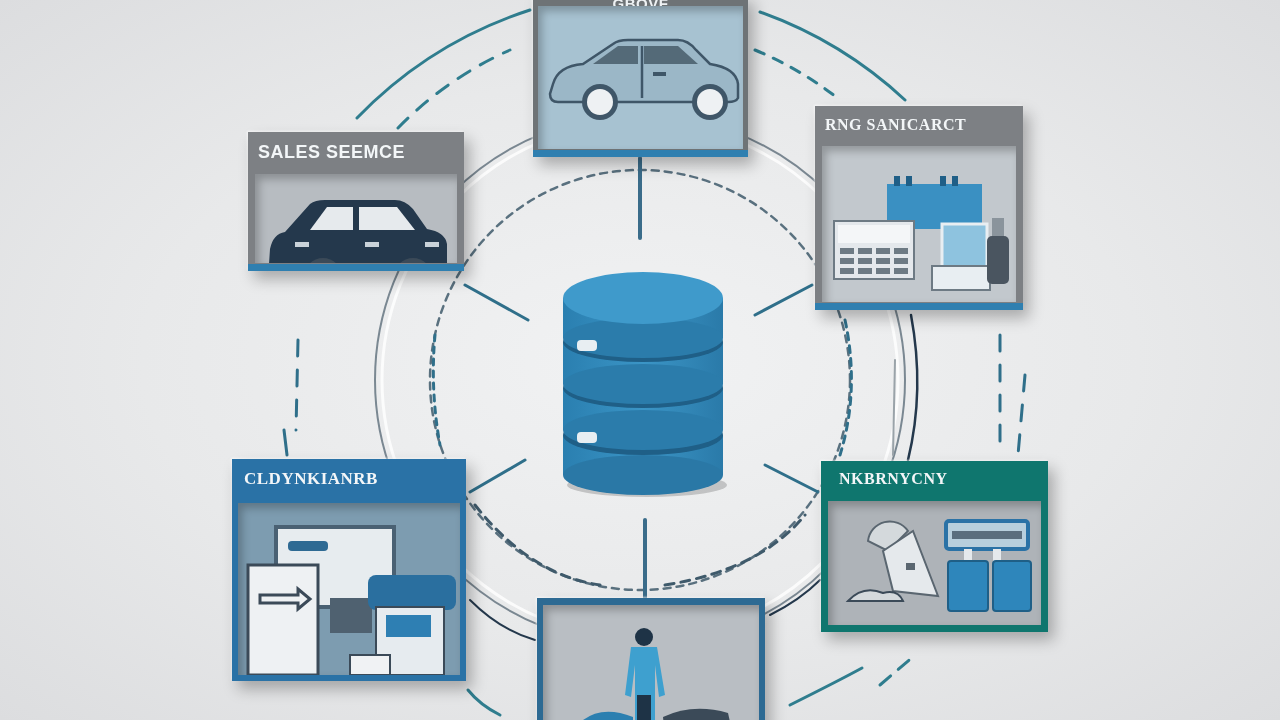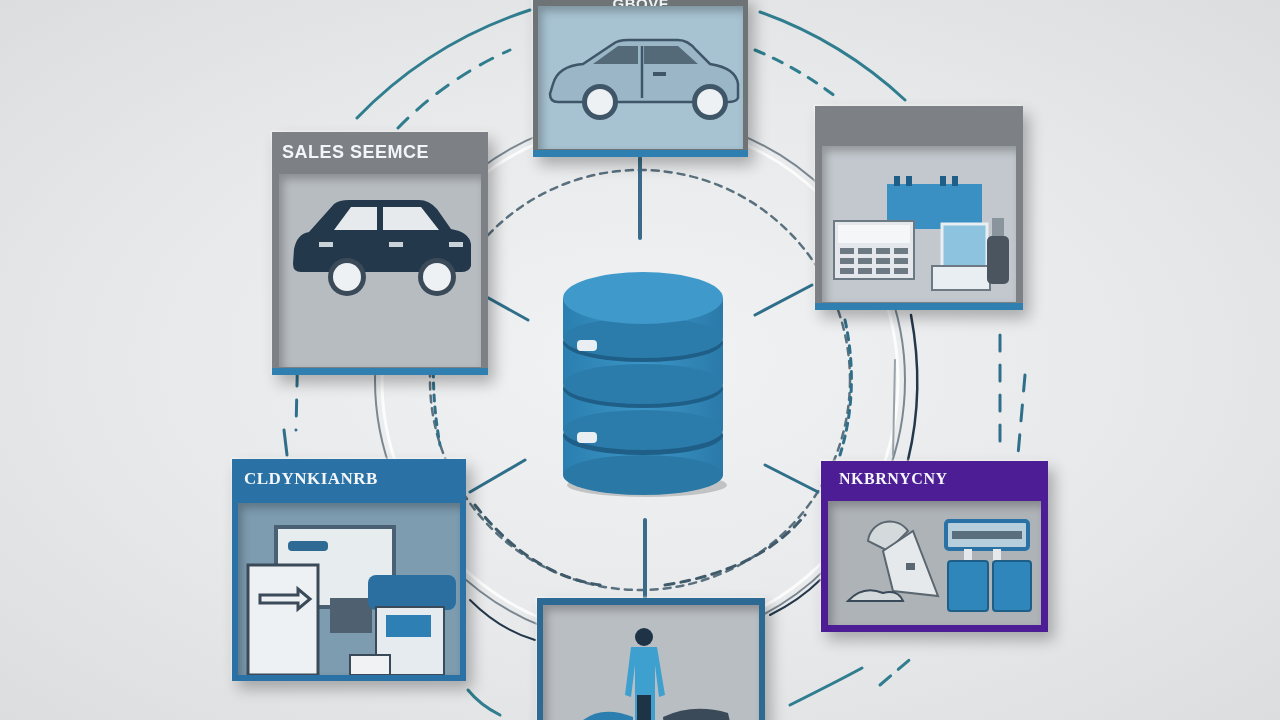--- a/index.html
+++ b/index.html
@@ -96,40 +96,41 @@
       <rect x="115" y="66" width="13" height="4" fill="#3f5668"></rect>
       <circle cx="62" cy="96" r="18" fill="#3f5668"></circle>
         <circle cx="62" cy="96" r="13" fill="#eef1f3"></circle>
       <circle cx="172" cy="96" r="18" fill="#3f5668"></circle>
         <circle cx="172" cy="96" r="13" fill="#eef1f3"></circle>
     </svg>
   </div>
   <div class="stripe" style="background:#2f7fb0;"></div>
 </div>
 
-<div class="panel" style="left:248px;top:132px;width:216px;height:243px;background:#7d8084;margin-left:24px;">
+<div class="panel" style="left:248px;top:132px;width:216px;height:139px;background:#7d8084;">
   <div class="header" style="height:40px;padding:10px 0 0 10px;font-size:18px;">SALES SEEMCE</div>
   <div class="body" style="left:7px;top:42px;right:7px;bottom:8px;background:#b7bcc1;">
     <svg width="202" height="138" viewBox="0 0 202 138">
       <path d="M15 75 Q18 60 30 58 L55 30 Q60 26 70 26 L140 26 Q150 26 158 35 L172 55 Q190 58 192 70 L192 92 Q190 98 182 98 L22 98 Q14 98 14 90 Z" fill="#24384c"></path>
       <path d="M55 56 L72 33 L98 33 L98 56 Z" fill="#e6eaed"></path>
       <path d="M104 33 L142 33 L160 56 L104 56 Z" fill="#e6eaed"></path>
       <rect x="40" y="68" width="14" height="5" fill="#c9d2d9"></rect>
       <rect x="110" y="68" width="14" height="5" fill="#c9d2d9"></rect>
       <rect x="170" y="68" width="14" height="5" fill="#c9d2d9"></rect>
       <circle cx="68" cy="103" r="19" fill="#3b4a58"></circle>
         <circle cx="68" cy="103" r="14" fill="#eef1f3"></circle>
       <circle cx="158" cy="103" r="19" fill="#3b4a58"></circle>
         <circle cx="158" cy="103" r="14" fill="#eef1f3"></circle>
     </svg>
   </div>
   <div class="stripe" style="background:#2f7fb0;"></div>
 </div>
 
 <div class="panel" style="left:815px;top:106px;width:208px;height:204px;background:#7d8084;">
+  <div class="header" style="height:38px;padding:10px 0 0 10px;font-size:16px;font-family:'Liberation Serif',serif;">RNG SANICARCT</div>
   <div class="body" style="left:7px;top:40px;right:7px;bottom:8px;background:#c2c8cd;">
     <svg width="194" height="156" viewBox="0 0 194 156">
       <rect x="65" y="38" width="50" height="45" fill="#3a90c2"></rect>
       <rect x="110" y="38" width="50" height="45" fill="#3a90c2"></rect>
       <rect x="72" y="30" width="6" height="10" fill="#1f5f87"></rect>
         <rect x="84" y="30" width="6" height="10" fill="#1f5f87"></rect>
       <rect x="118" y="30" width="6" height="10" fill="#1f5f87"></rect>
         <rect x="130" y="30" width="6" height="10" fill="#1f5f87"></rect>
       <rect x="12" y="75" width="80" height="58" fill="#e4e8ec" stroke="#6d7a84" stroke-width="2"></rect>
       <rect x="16" y="79" width="72" height="18" fill="#f4f6f8"></rect>
@@ -166,21 +167,21 @@
       <path d="M22 92 L60 92 L60 86 L72 96 L60 106 L60 100 L22 100 Z" fill="#eef1f3" stroke="#3b4a58" stroke-width="3"></path>
       <rect x="92" y="95" width="42" height="35" fill="#4f6170"></rect>
       <rect x="130" y="72" width="88" height="35" rx="8" fill="#2a6f9f"></rect>
       <rect x="138" y="104" width="68" height="68" fill="#e6ebef" stroke="#3b4a58" stroke-width="2"></rect>
       <rect x="148" y="112" width="45" height="22" fill="#2e7fb3"></rect>
       <rect x="112" y="152" width="40" height="20" fill="#f0f2f4" stroke="#3b4a58" stroke-width="2"></rect>
     </svg>
   </div>
 </div>
 
-<div class="panel" style="left:821px;top:461px;width:227px;height:171px;background:#4c1d95;">
+<div class="panel" style="left:821px;top:461px;width:227px;height:171px;background:#0f766e;">
   <div class="header" style="height:38px;padding:9px 0 0 18px;font-size:16px;font-family:'Liberation Serif',serif;">NKBRNYCNY</div>
   <div class="body" style="left:7px;top:40px;right:7px;bottom:7px;background:#aeb3b8;">
     <svg width="213" height="124" viewBox="0 0 213 124">
       <path d="M40 40 A 22 22 0 0 1 80 30 L60 50 Z" fill="#d4d9dc" stroke="#5a6670" stroke-width="2"></path>
       <path d="M55 50 L85 30 L110 95 L65 90 Z" fill="#e5e9ec" stroke="#5a6670" stroke-width="2"></path>
       <rect x="78" y="62" width="9" height="7" fill="#5a6670"></rect>
       <path d="M20 100 Q35 84 55 92 Q70 88 75 100 Z" fill="#d4d9dc" stroke="#3b4a58" stroke-width="2"></path>
       <rect x="118" y="20" width="82" height="28" rx="3" fill="#b7cfdd" stroke="#2a72a6" stroke-width="4"></rect>
       <rect x="124" y="30" width="70" height="8" fill="#5a6e7e"></rect>
       <rect x="136" y="48" width="8" height="14" fill="#e5e9ec"></rect>

